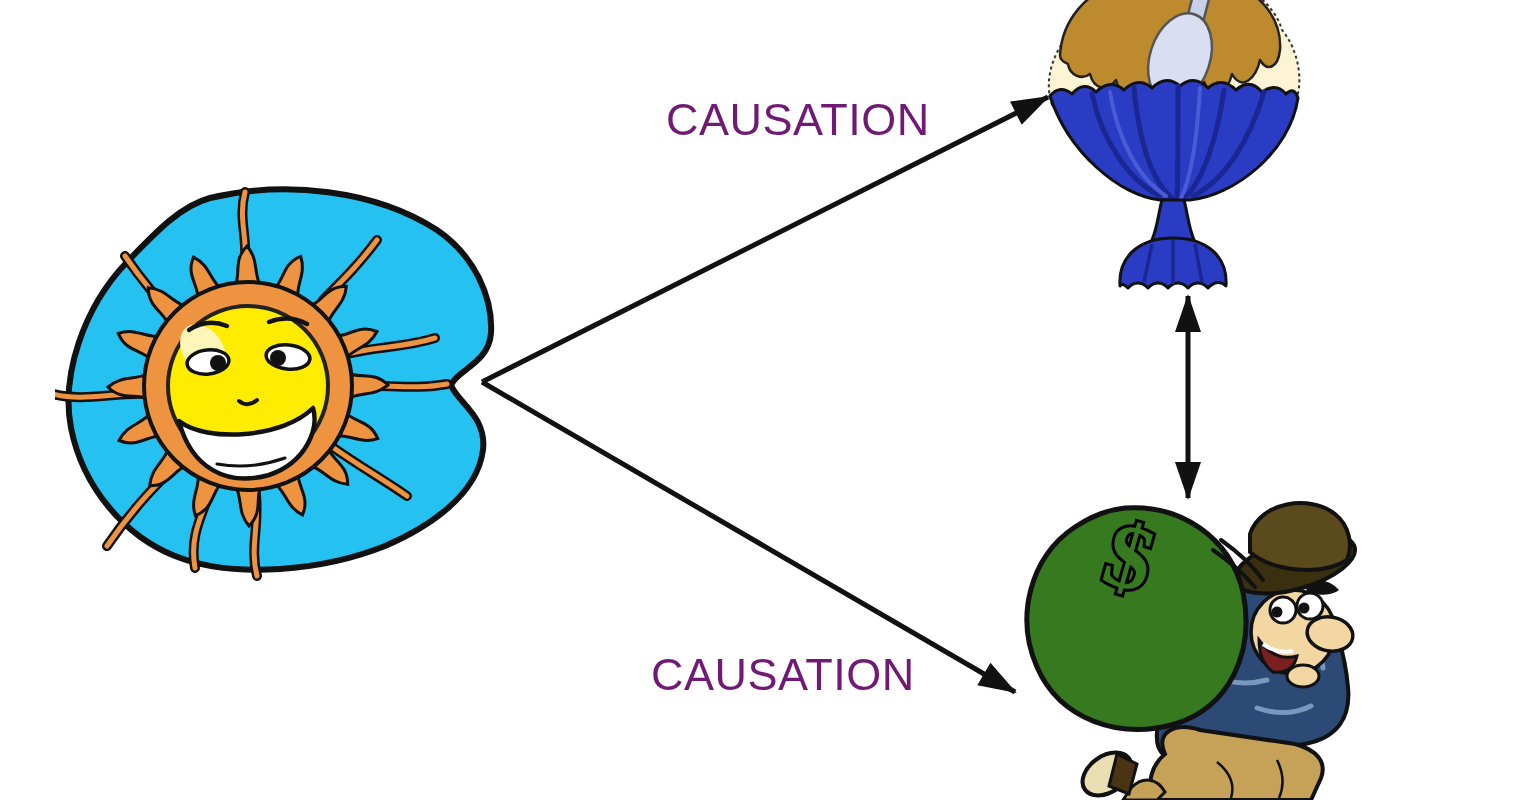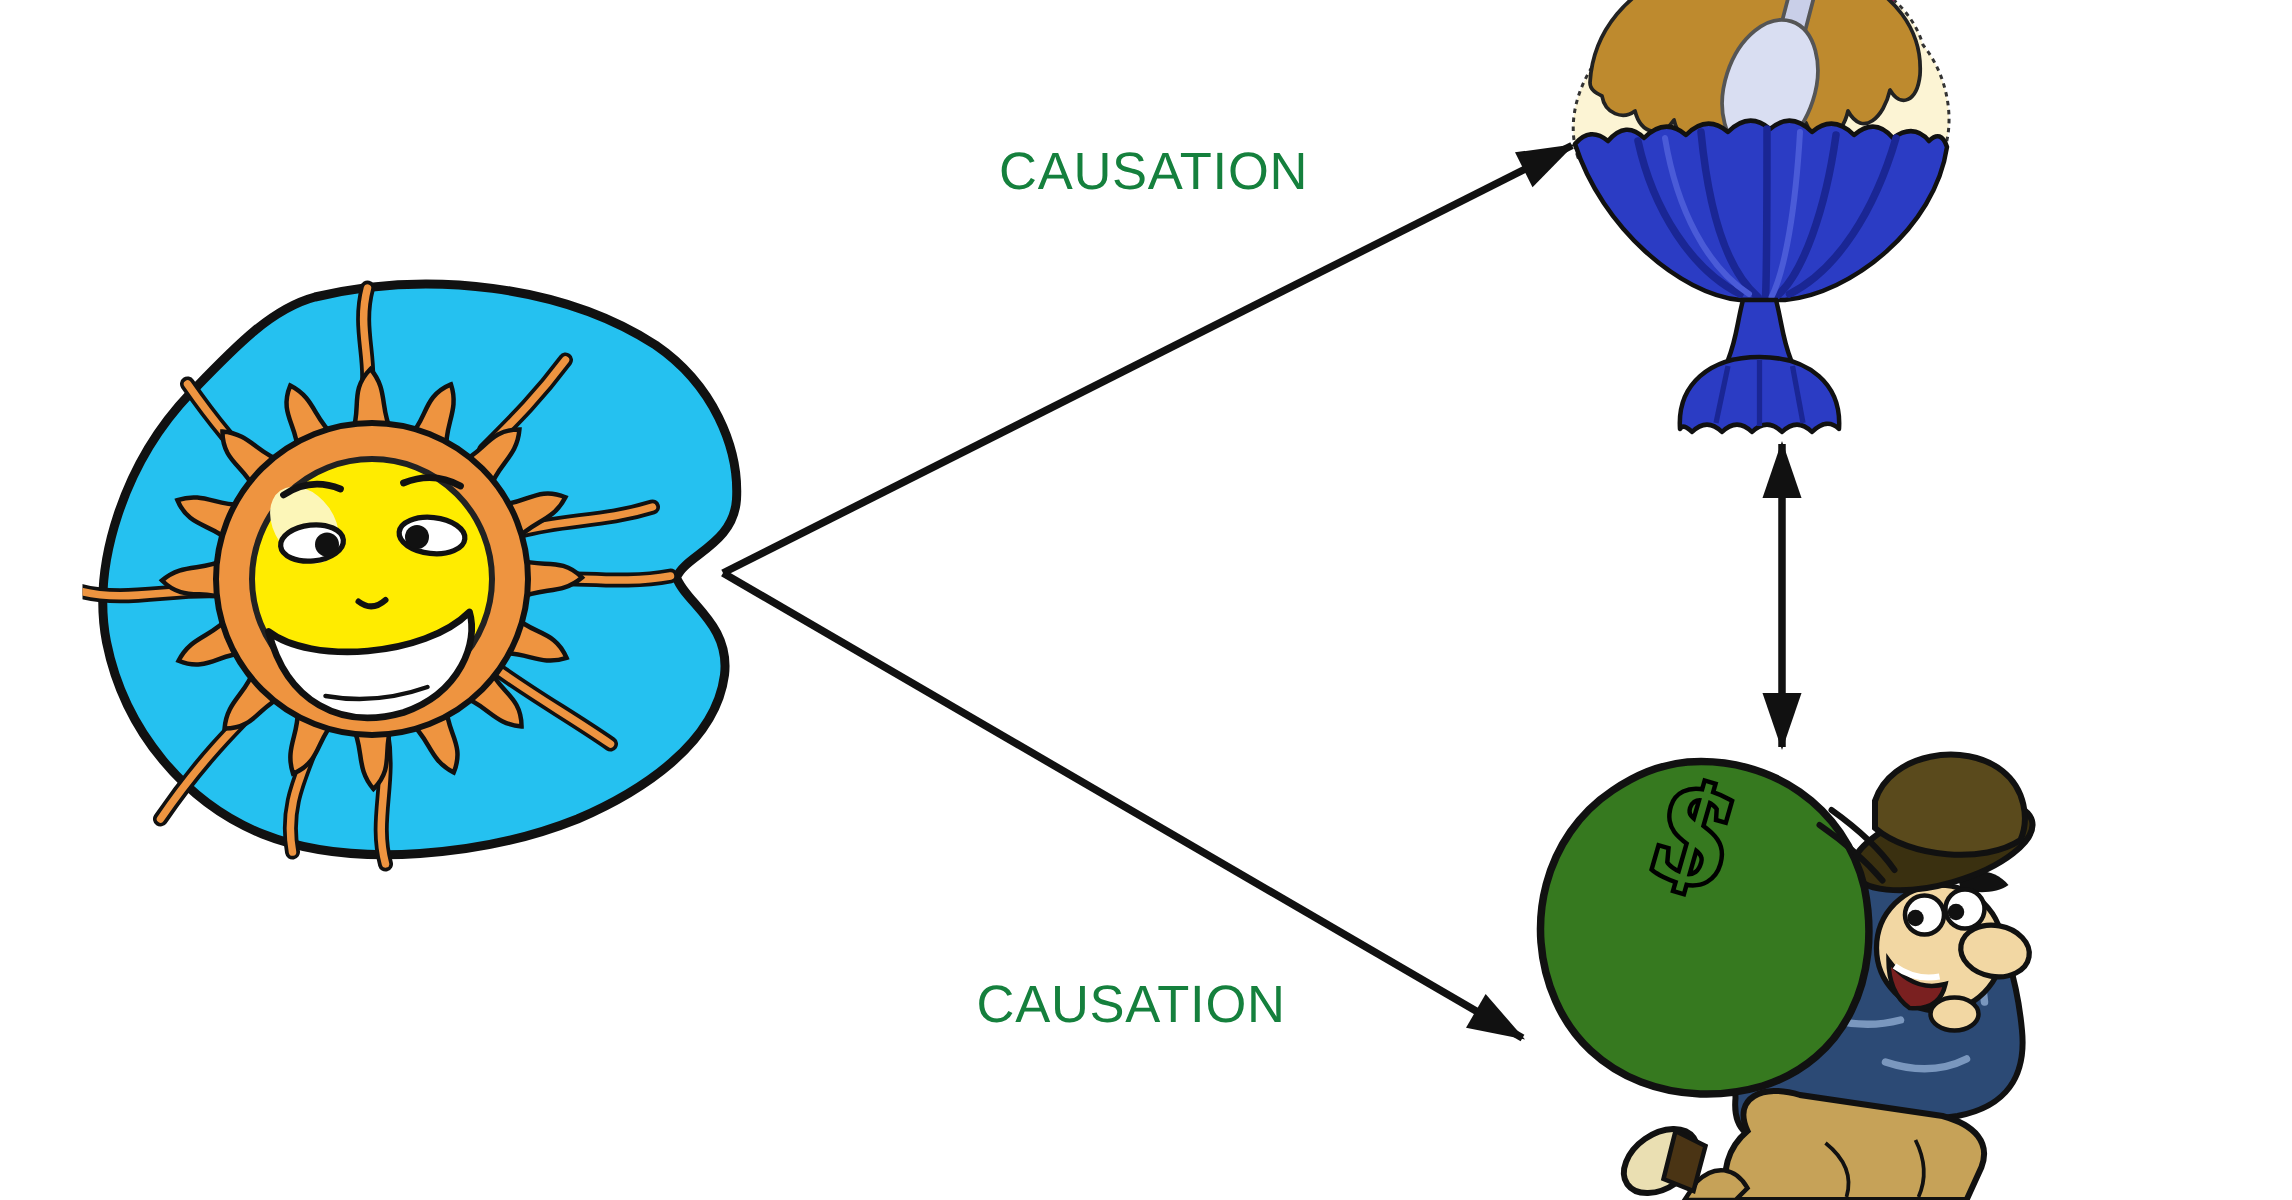--- a/index.html
+++ b/index.html
@@ -8,24 +8,24 @@
     width:1528px;height:800px;
     background:#ffffff;
     overflow:hidden;
     font-family:"Liberation Sans", sans-serif;
   }
   .illus{position:absolute;}
   #arrow-layer{position:absolute;left:0;top:0;z-index:5;}
   .edge-label{
     position:absolute;
     z-index:6;
-    font-size:35px;
+    font-size:45px;
     line-height:1;
     letter-spacing:0.5px;
-    color:#15803d;
+    color:#701a75;
     white-space:nowrap;
   }
 </style>
 </head>
 <body>
 
 <div id="canvas">
 
   <svg class="illus" style="left:55px;top:178px;" width="445" height="412" viewBox="0 0 445 412">
     <defs>

